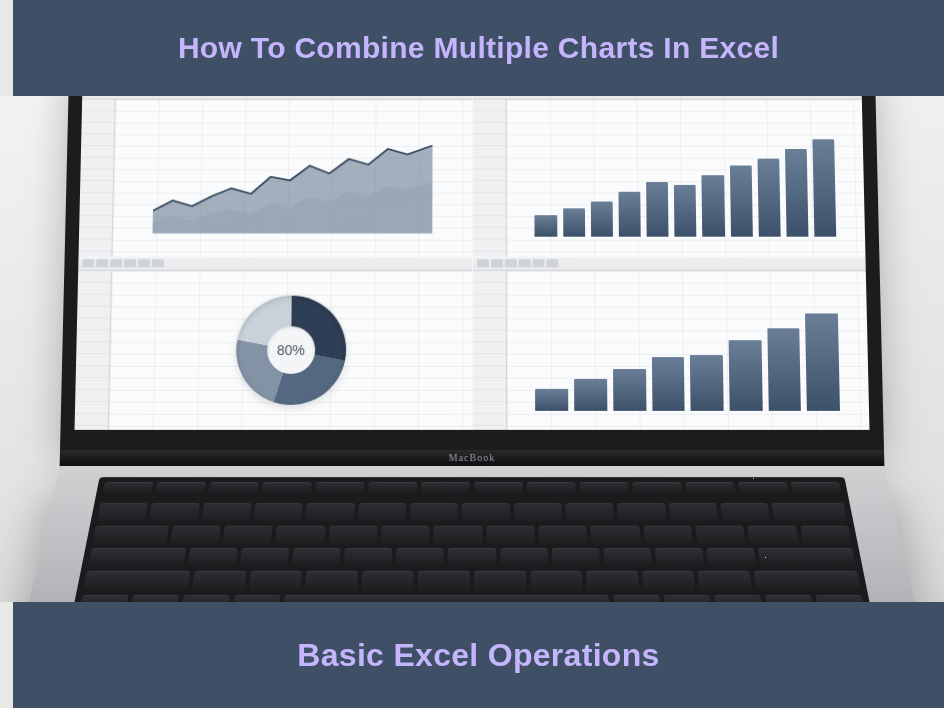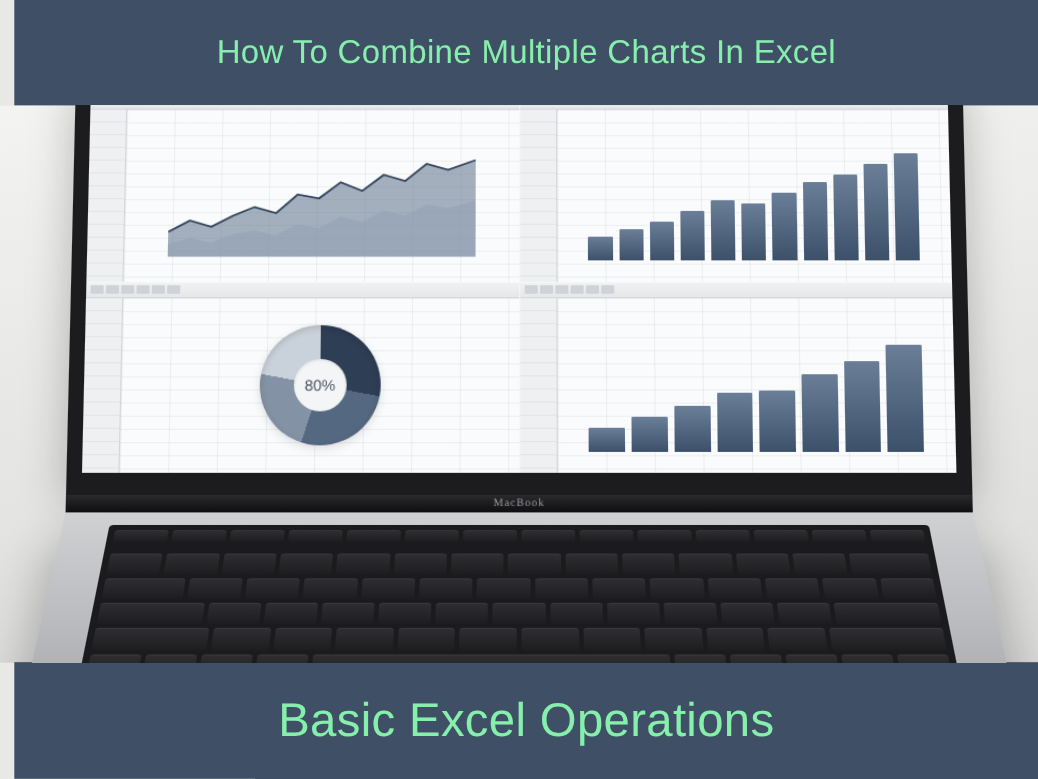--- a/index.html
+++ b/index.html
@@ -8,35 +8,35 @@
     height: 708px;
     background: #e8e8e6;
     font-family: -apple-system, "Segoe UI", Arial, sans-serif;
     overflow: hidden;
     position: relative;
   }
   .banner {
     position: absolute;
     left: 0; right: 0;
     background: #3f4f65;
-    color: #86efac;
+    color: #c4b5fd;
     display: flex;
     align-items: center;
     justify-content: center;
-    font-weight: 400;
+    font-weight: 700;
     letter-spacing: 0.3px;
     margin-left: 13px;
   }
   .banner.top {
     top: 0; height: 96px;
     font-size: 30px;
   }
   .banner.bottom {
     bottom: 0; height: 106px;
-    font-size: 43px;
+    font-size: 32px;
   }
 
   
   .scene {
     position: absolute;
     top: 96px; bottom: 106px; left: 0; right: 0;
     background: linear-gradient(175deg, #f3f3f1 0%, #e9e9e7 40%, #dcdcda 100%);
     overflow: hidden;
   }
 

